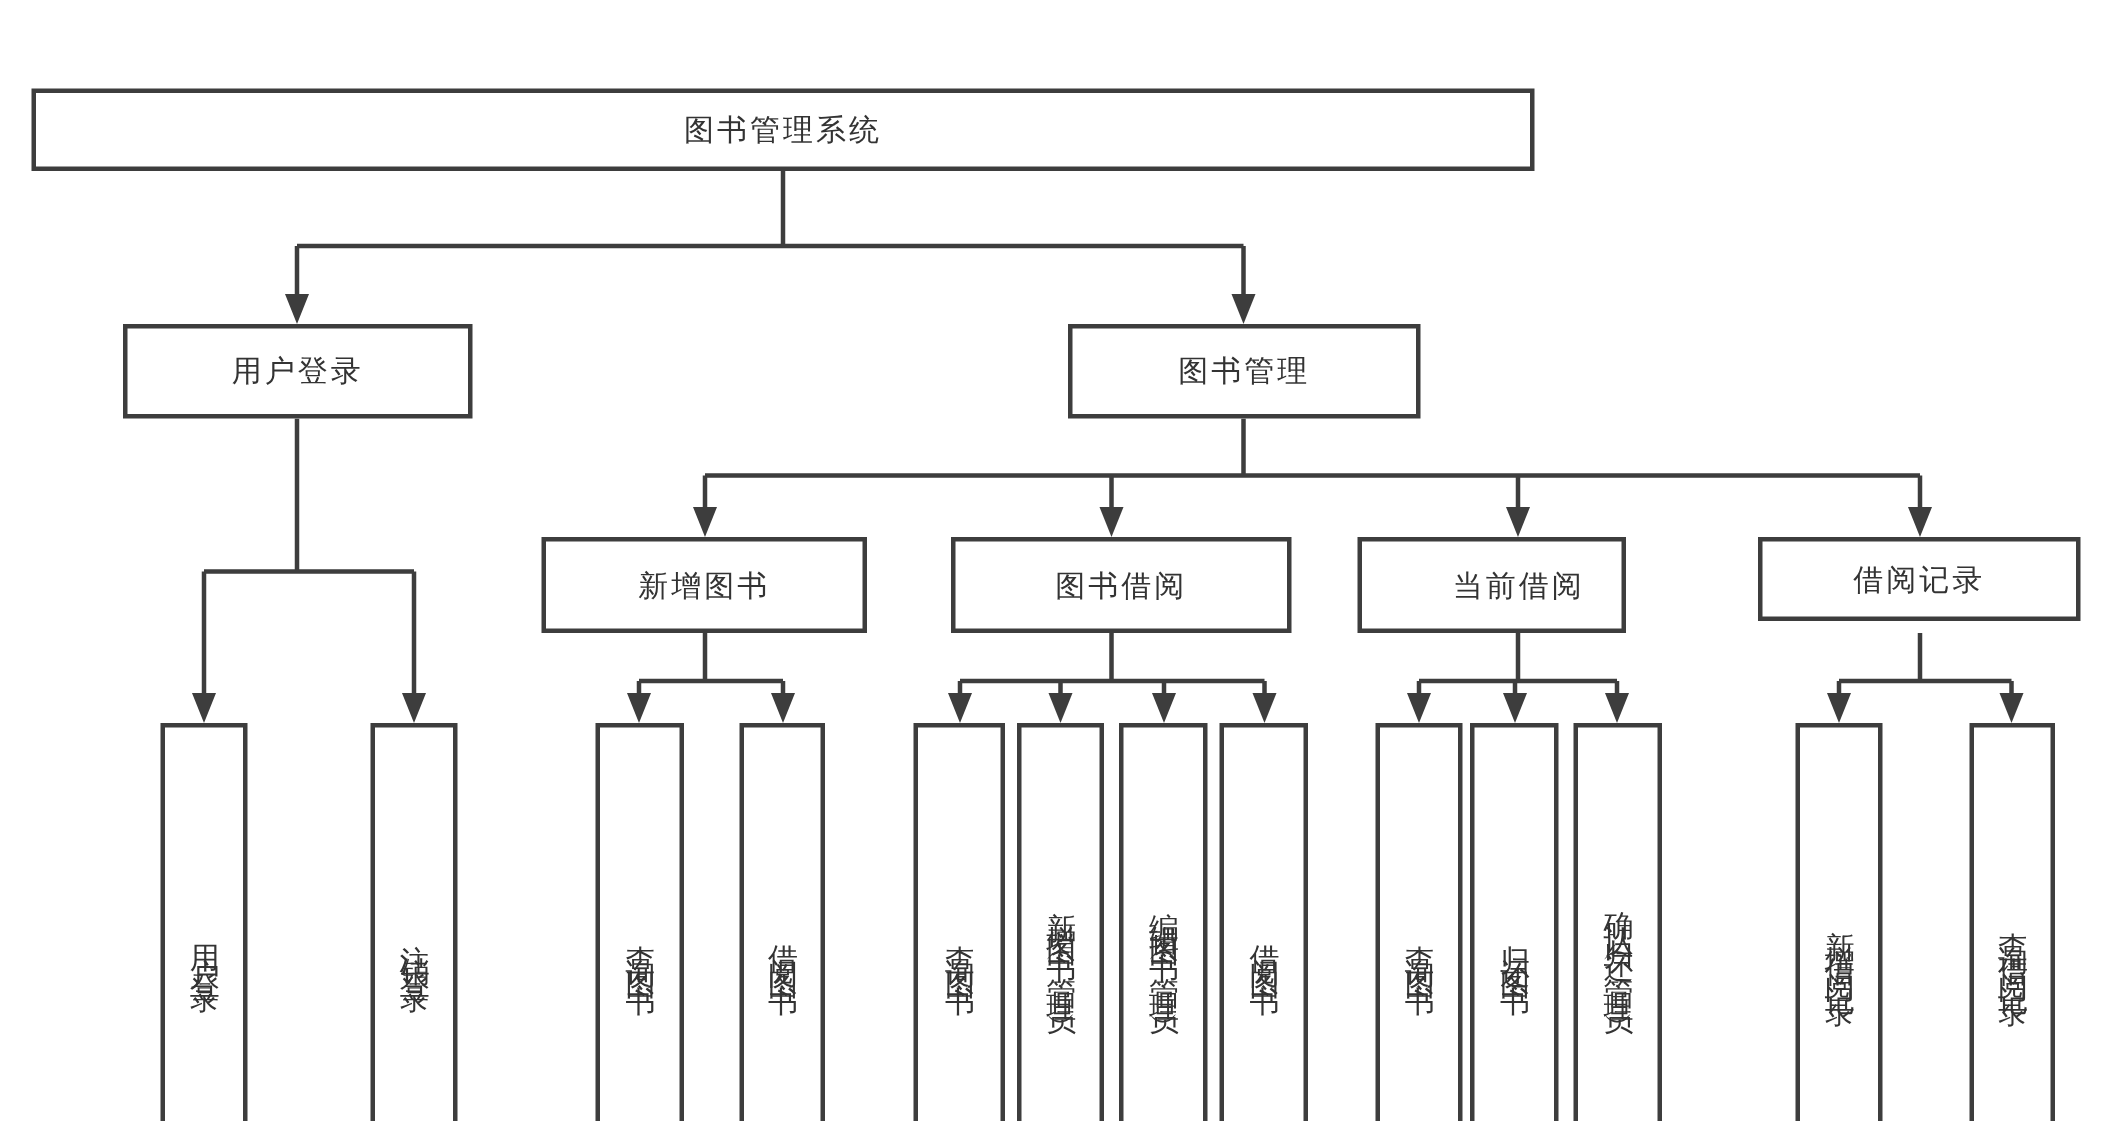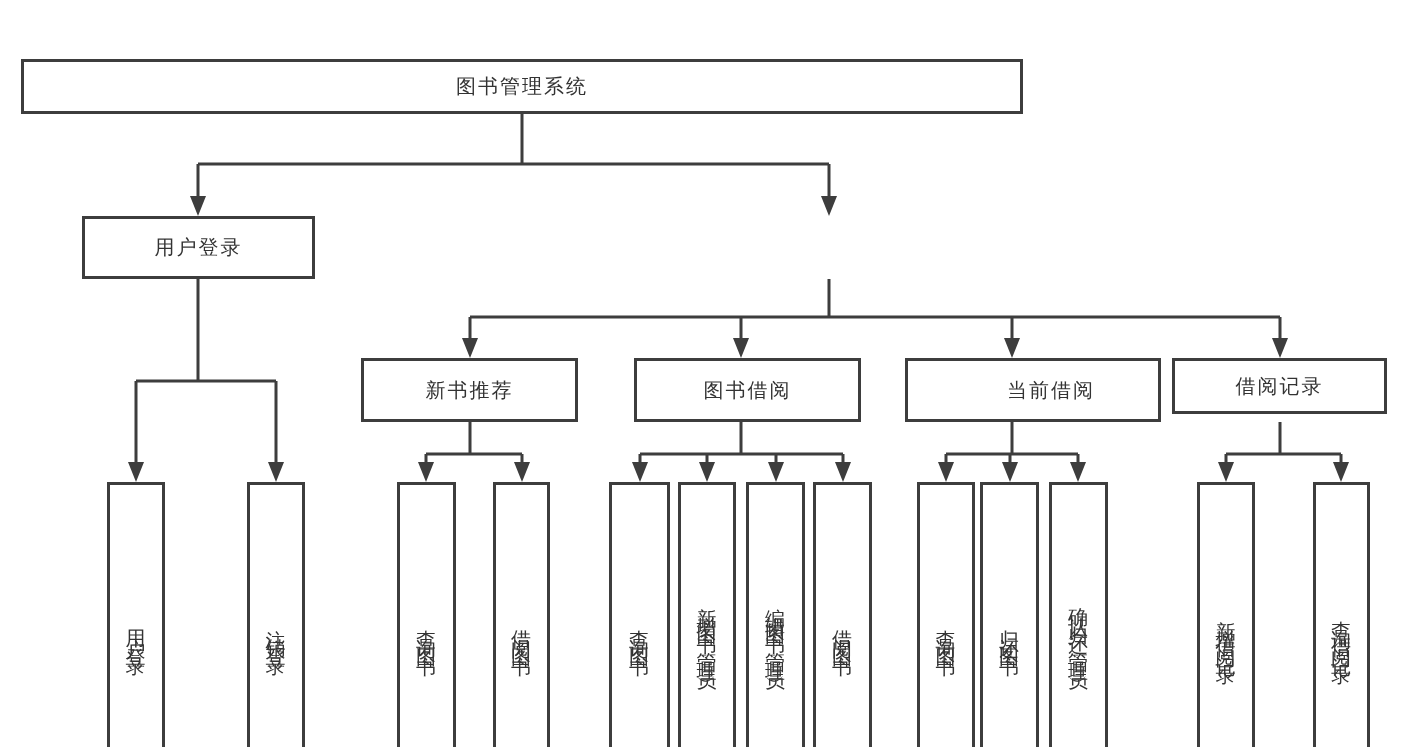--- a/index.html
+++ b/index.html
@@ -94,28 +94,31 @@
     </g>
   </svg>
 
   <div class="node hbox" style="left:21px; top:13px; width:1002px; height:55px;">
     <span>图书管理系统</span>
   </div>
 
   <div class="node hbox" style="left:82px; top:170px; width:233px; height:63px;">
     <span>用户登录</span>
   </div>
+  <div class="node hbox" style="left:712px; top:170px; width:235px; height:63px;">
+    <span>图书管理</span>
+  </div>
 
   <div class="node hbox" style="left:361px; top:312px; width:217px; height:64px;">
-    <span>新书推荐</span>
+    <span>新增图书</span>
   </div>
   <div class="node hbox" style="left:634px; top:312px; width:227px; height:64px;">
     <span>图书借阅</span>
   </div>
-  <div class="node hbox" style="left:905px; top:312px; width:256px; height:64px;padding-left:36px;">
+  <div class="node hbox" style="left:905px; top:312px; width:179px; height:64px;padding-left:36px;">
     <span>当前借阅</span>
   </div>
   <div class="node hbox" style="left:1172px; top:312px; width:215px; height:56px;">
     <span>借阅记录</span>
   </div>
 
   <div class="node vbox" style="left:107px; width:58px;">
     <span>用户登录</span>
   </div>
   <div class="node vbox" style="left:247px; width:58px;">

